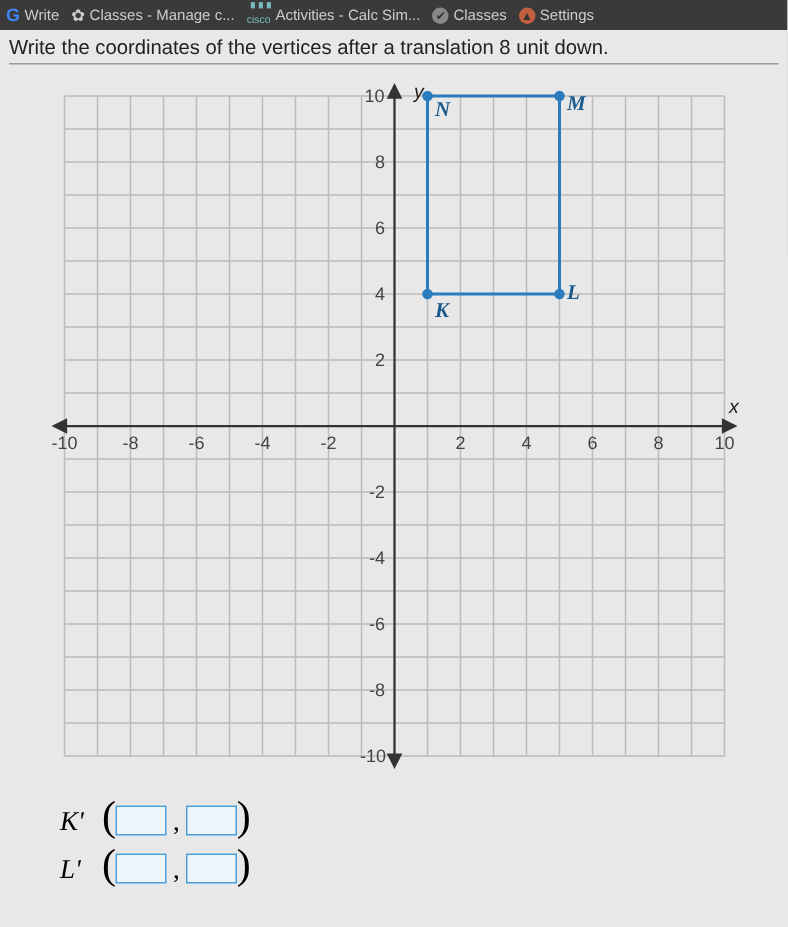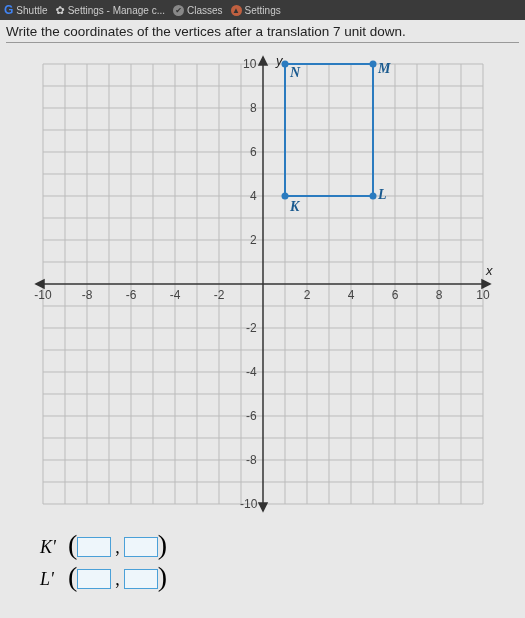--- a/index.html
+++ b/index.html
@@ -83,38 +83,42 @@
     text-align: center;
   }
   .answers .comma { font-style: normal; margin: 0 4px; }
 </style>
 </head>
 <body>
 
 <div class="tabbar">
   <div class="tab">
     <span class="g-icon">G</span>
-    <span>Shuttle</span>
+    <span>Write</span>
   </div>
   <div class="tab">
     <span class="gear">✿</span>
-    <span>Settings - Manage c...</span>
+    <span>Classes - Manage c...</span>
+  </div>
+  <div class="tab">
+    <span class="cisco">▝▝▝<br>cisco</span>
+    <span>Activities - Calc Sim...</span>
   </div>
   <div class="tab">
     <span class="shield">✔</span>
     <span>Classes</span>
   </div>
   <div class="tab">
     <span class="shield" style="background:#c06040">▲</span>
     <span>Settings</span>
   </div>
 </div>
 
 <div class="content">
-  <div class="question">Write the coordinates of the vertices after a translation 7 unit down.</div>
+  <div class="question">Write the coordinates of the vertices after a translation 8 unit down.</div>
 
   <div class="graph-wrap">
     <svg class="graph" viewBox="0 0 470 470">
 
       <g>
 
         <g stroke="#bbb" stroke-width="1">
           <line x1="15" y1="15" x2="15" y2="455"></line>
             <line x1="37" y1="15" x2="37" y2="455"></line>
           <line x1="59" y1="15" x2="59" y2="455"></line>

